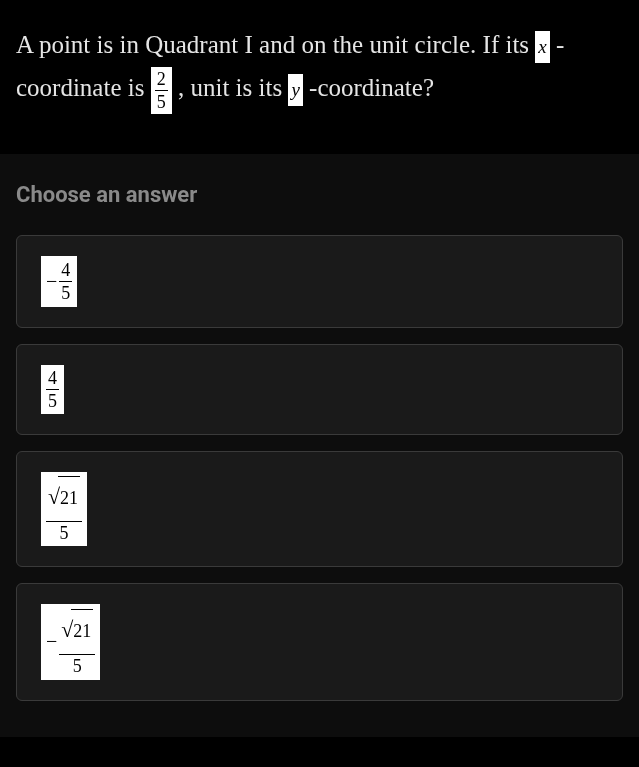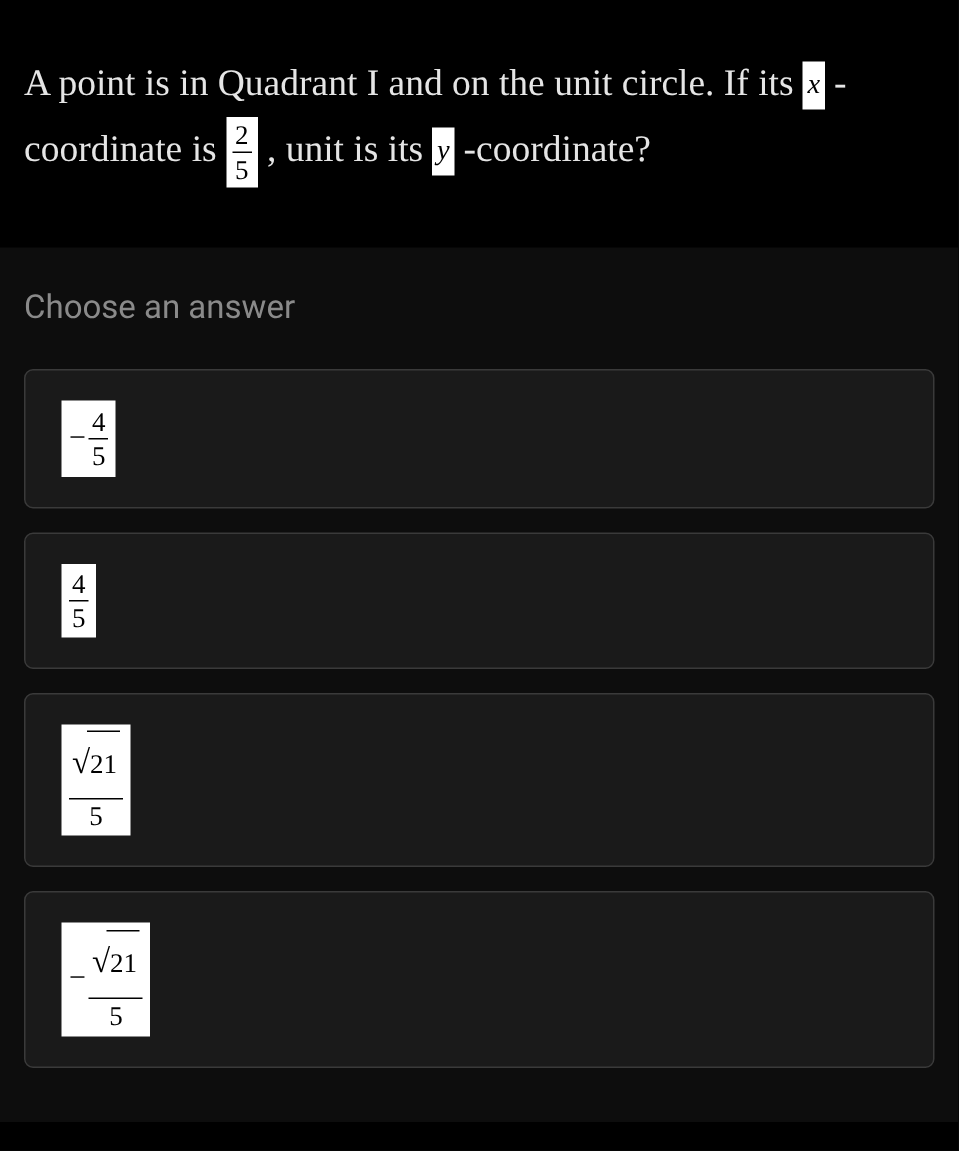--- a/index.html
+++ b/index.html
@@ -9,33 +9,33 @@
     }
     body {
       background-color: #000000;
       color: #e5e5e5;
       font-family: -apple-system, BlinkMacSystemFont, "Segoe UI", Roboto, sans-serif;
       width: 639px;
       height: 767px;
       overflow: hidden;
     }
     .question-section {
-      padding: 35px 16px 40px 16px;
+      padding: 24px 16px 40px 16px;
       font-size: 25px;
       line-height: 1.7;
       font-weight: 400;
       font-family: Georgia, "Times New Roman", serif;
     }
     .answer-section {
       background-color: #0d0d0d;
       padding: 28px 16px 20px 16px;
     }
     .choose-header {
       font-size: 22px;
-      font-weight: 400;
+      font-weight: 700;
       color: #8a8a8a;
       margin-bottom: 28px;
     }
     .answer-choice {
       background-color: #1a1a1a;
       border: 1px solid #3a3a3a;
       border-radius: 6px;
       padding: 20px 24px;
       margin-bottom: 16px;
       cursor: pointer;

